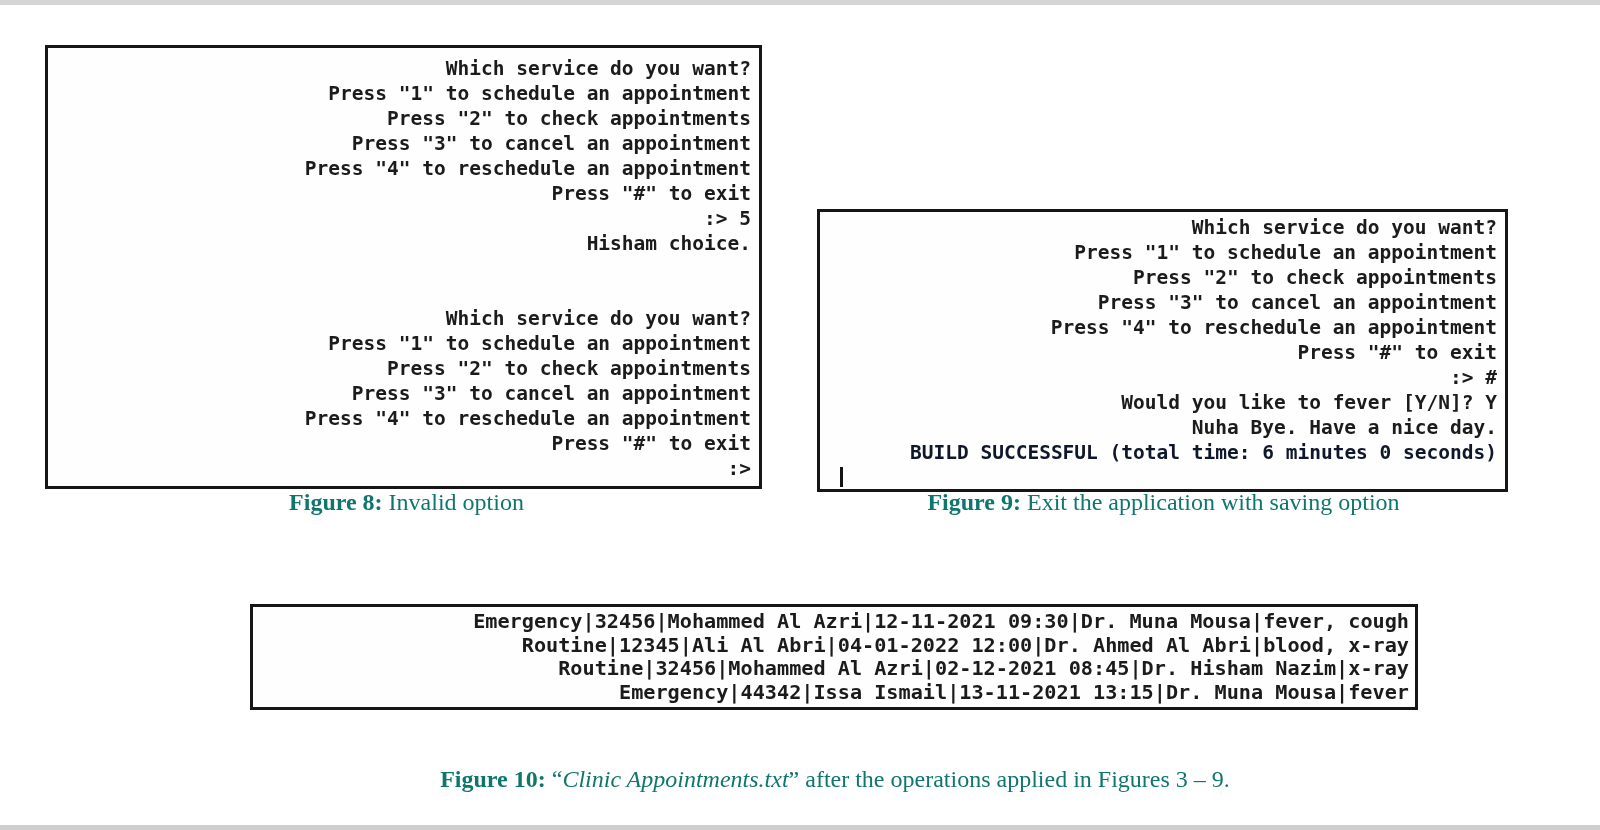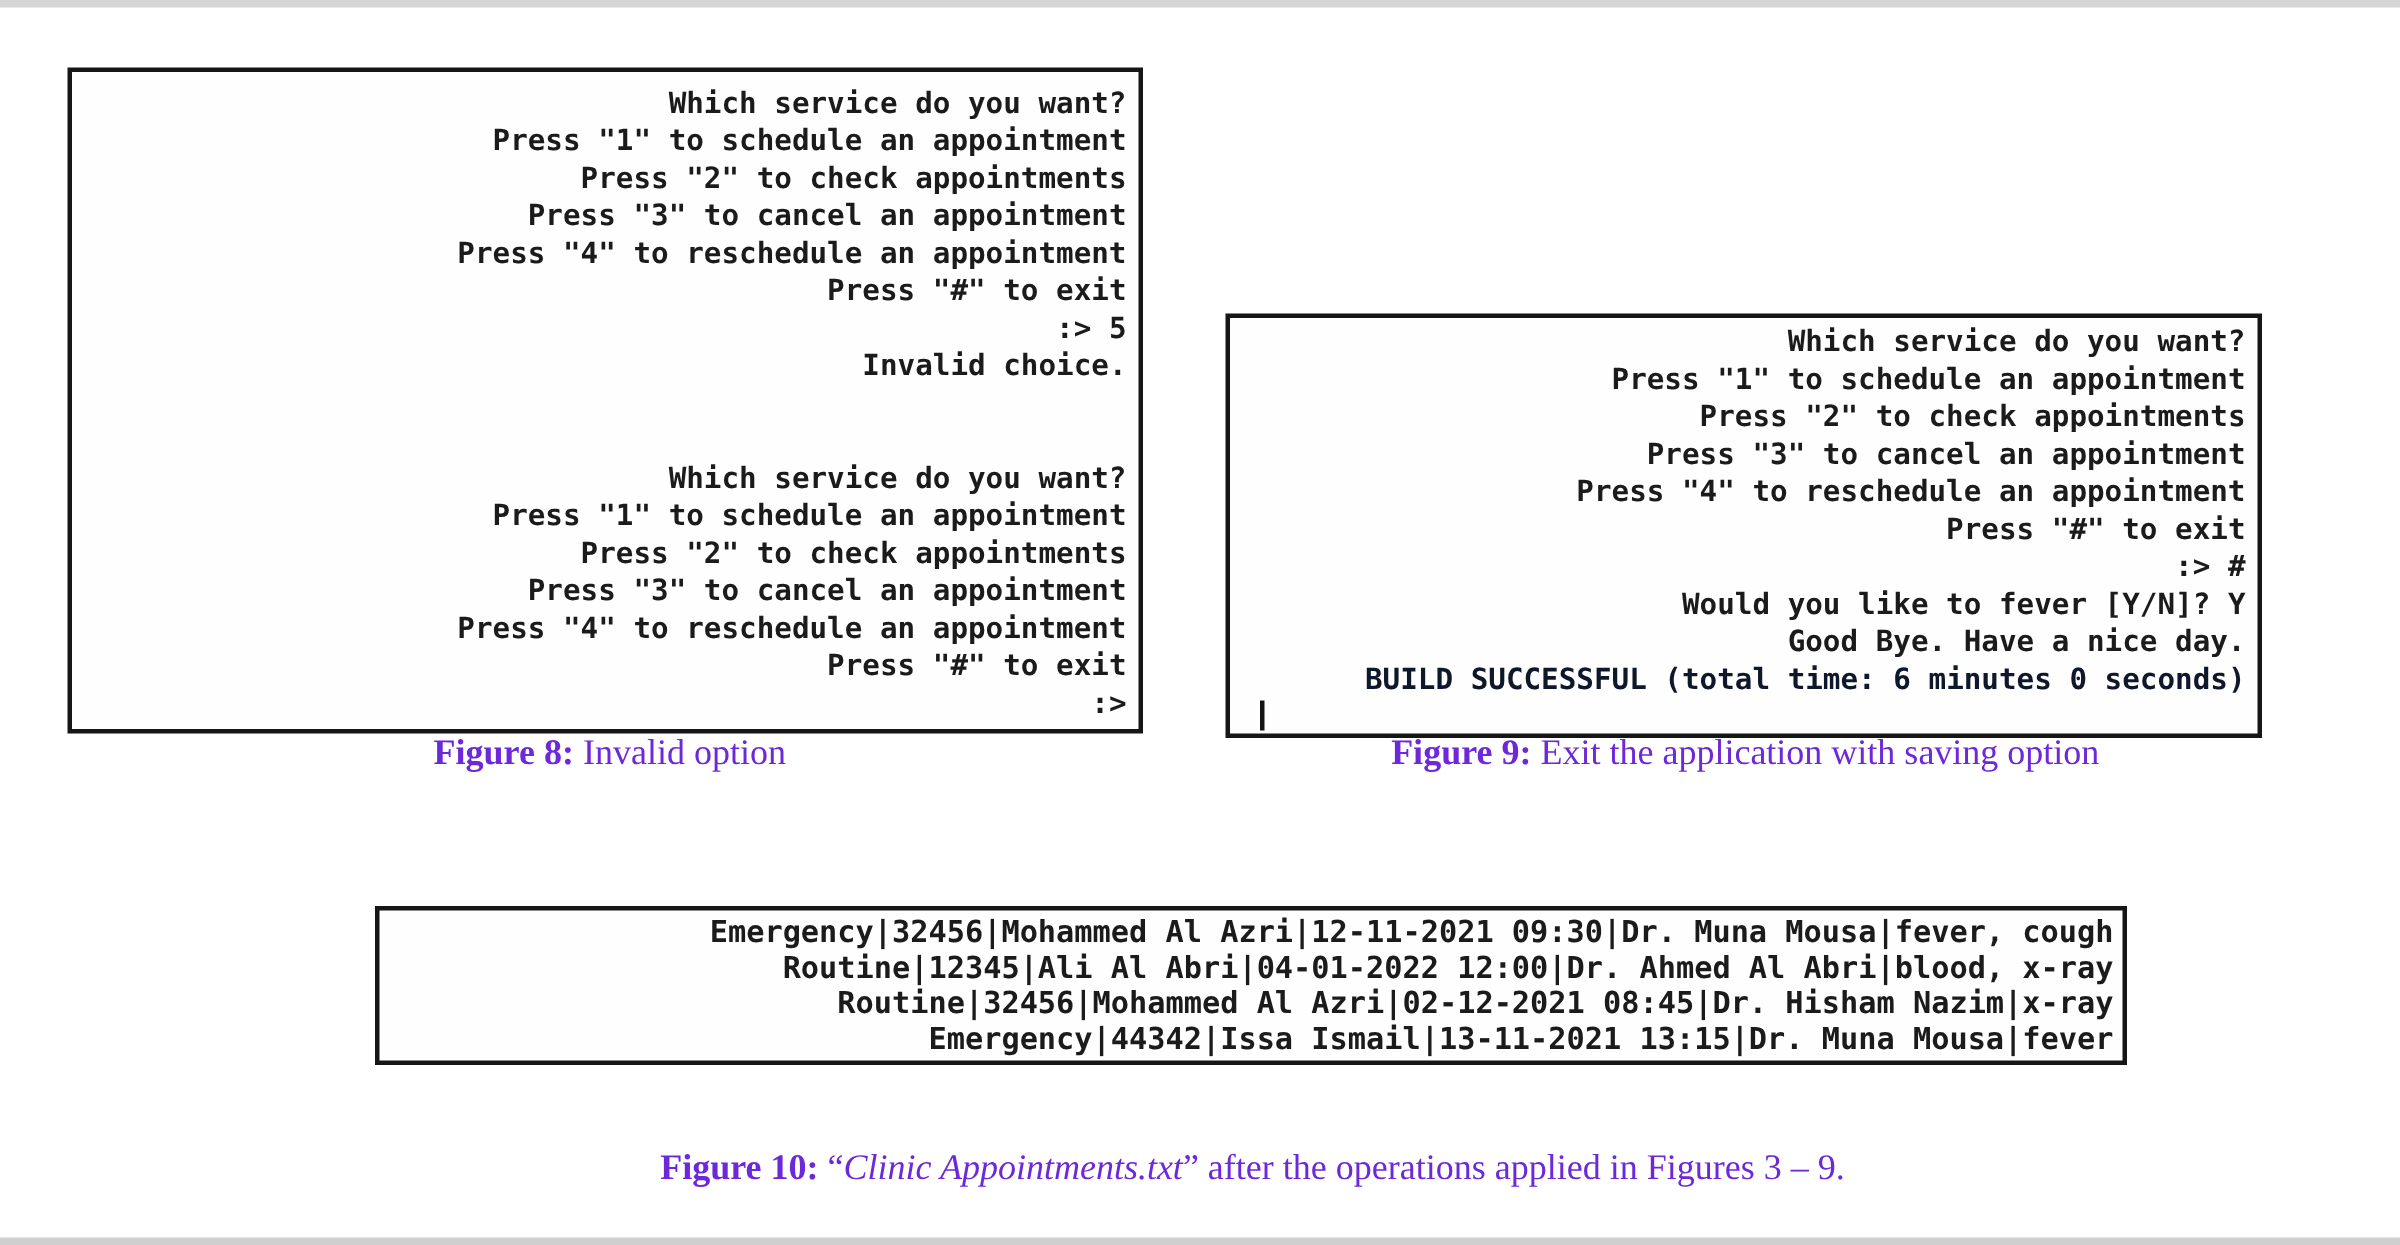--- a/index.html
+++ b/index.html
@@ -27,21 +27,21 @@
   #box-fig10{left:250px;top:604px;width:1168px;padding:3px 6px 3px 6px;font-size:20.2px;line-height:23.6px;}
   #box-fig10 .tline{min-height:23.6px;}
 
   .success{color:#0f172a;}
   .cursor{width:3px;height:20px;background:#141414;margin-top:2px;}
 
   .caption{
     position:absolute;
     font-family:"Liberation Serif", serif;
     font-size:24px;
-    color:#6d28d9;
+    color:#0f766e;
     text-align:center;
   }
   .caption b{font-weight:bold;}
   #cap-fig8{left:45px;top:489px;width:723px;}
   #cap-fig9{left:817px;top:489px;width:693px;}
   #cap-fig10{left:250px;top:766px;width:1170px;}
 </style>
 </head>
 <body>
 
@@ -50,21 +50,21 @@
   <div id="top-strip" class="edge-strip"></div>
 
   <div id="box-fig8" class="term">
     <div class="tline">Which service do you want?</div>
     <div class="tline">    Press "1" to schedule an appointment</div>
     <div class="tline">    Press "2" to check appointments</div>
     <div class="tline">    Press "3" to cancel an appointment</div>
     <div class="tline">    Press "4" to reschedule an appointment</div>
     <div class="tline">    Press "#" to exit</div>
     <div class="tline">:&gt; 5</div>
-    <div class="tline">Invalid choice.</div>
+    <div class="tline">Hisham choice.</div>
     <div class="tline"></div>
     <div class="tline"></div>
     <div class="tline">Which service do you want?</div>
     <div class="tline">    Press "1" to schedule an appointment</div>
     <div class="tline">    Press "2" to check appointments</div>
     <div class="tline">    Press "3" to cancel an appointment</div>
     <div class="tline">    Press "4" to reschedule an appointment</div>
     <div class="tline">    Press "#" to exit</div>
     <div class="tline">:&gt;</div>
   </div>
@@ -74,21 +74,21 @@
 
   <div id="box-fig9" class="term">
     <div class="tline">Which service do you want?</div>
     <div class="tline">    Press "1" to schedule an appointment</div>
     <div class="tline">    Press "2" to check appointments</div>
     <div class="tline">    Press "3" to cancel an appointment</div>
     <div class="tline">    Press "4" to reschedule an appointment</div>
     <div class="tline">    Press "#" to exit</div>
     <div class="tline">:&gt; #</div>
     <div class="tline">Would you like to fever [Y/N]? Y</div>
-    <div class="tline">Good Bye. Have a nice day.</div>
+    <div class="tline">Nuha Bye. Have a nice day.</div>
     <div class="tline success">BUILD SUCCESSFUL (total time: 6 minutes 0 seconds)</div>
     <div class="cursor"></div>
   </div>
   <div id="cap-fig9" class="caption">
     <b>Figure 9:</b><span> Exit the application with saving option</span>
   </div>
 
   <div id="box-fig10" class="term">
     <div class="tline">Emergency|32456|Mohammed Al Azri|12-11-2021 09:30|Dr. Muna Mousa|fever, cough</div>
     <div class="tline">Routine|12345|Ali Al Abri|04-01-2022 12:00|Dr. Ahmed Al Abri|blood, x-ray</div>

